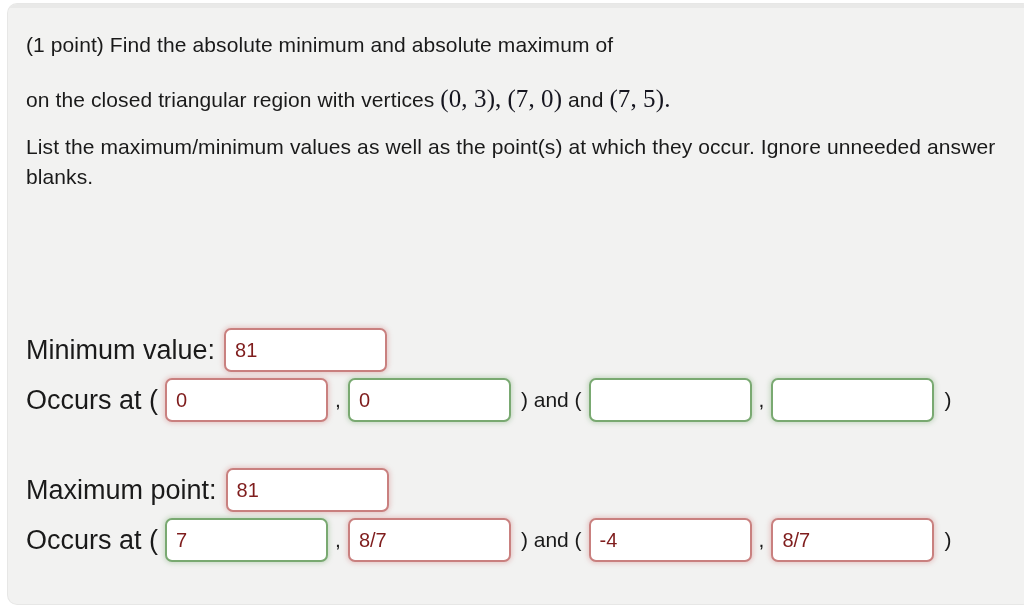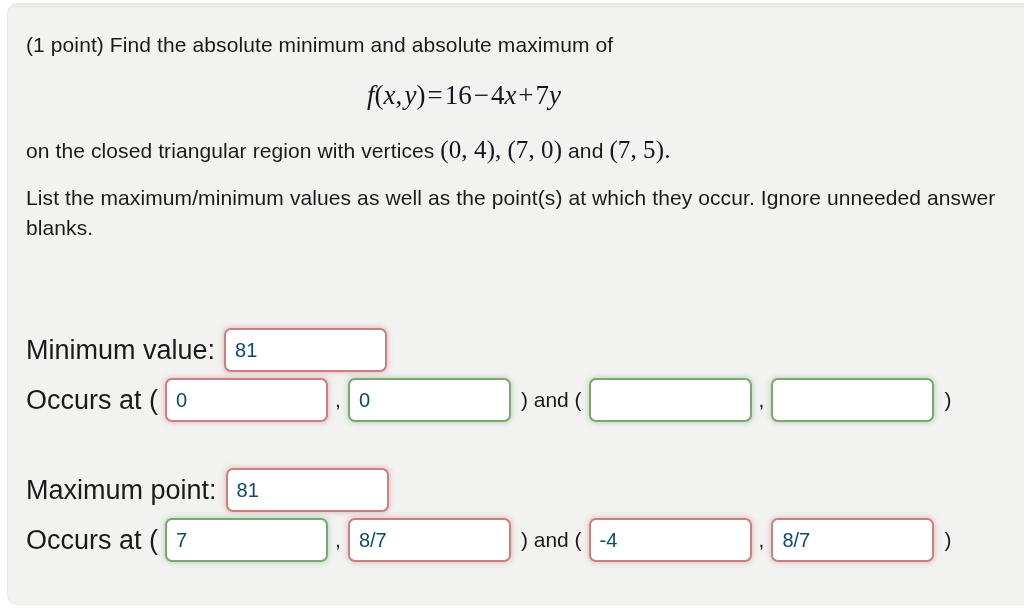--- a/index.html
+++ b/index.html
@@ -96,21 +96,21 @@
   }
 
   .fld {
     box-sizing: border-box;
     height: 44px;
     background: #ffffff;
     border: 2px solid #c97f7f;
     border-radius: 7px;
     font-family: "Liberation Sans", sans-serif;
     font-size: 20px;
-    color: #0c4a6e;
+    color: #7f1d1d;
     padding: 0 9px;
     outline: none;
   }
   .fld.red {
     border-color: #c9807f;
     box-shadow: 0 0 5px 1px rgba(208,120,120,0.40);
   }
   .fld.green {
     border-color: #79a971;
     box-shadow: 0 0 5px 1px rgba(120,170,112,0.40);
@@ -130,29 +130,24 @@
 </head>
 <body>
 
 <div class="page-card">
   <div class="top-strip"></div>
 
   <div class="content">
 
     <div class="para p1">(1 point) Find the absolute minimum and absolute maximum of</div>
 
-    <div class="formula-line">
-      <span class="math">
-        <span class="mi">f</span><span class="mn">(</span><span class="mi">x</span><span class="mn">,</span> <span class="mi">y</span><span class="mn">)</span><span class="mo">=</span><span class="mn">16</span><span class="mo">−</span><span class="mn">4</span><span class="mi">x</span><span class="mo">+</span><span class="mn">7</span><span class="mi">y</span>
-      </span>
-    </div>
 
     <div class="para p2">
       <span>on the closed triangular region with vertices</span>
-      <span class="math">(0, 4)</span><span class="math">,</span>
+      <span class="math">(0, 3)</span><span class="math">,</span>
       <span class="math">(7, 0)</span>
       <span>and</span>
       <span class="math">(7, 5)</span><span class="math">.</span>
     </div>
 
     <div class="para p3">List the maximum/minimum values as well as the point(s) at which they occur. Ignore unneeded answer blanks.</div>
   </div>
 
   <div class="answers">
 

